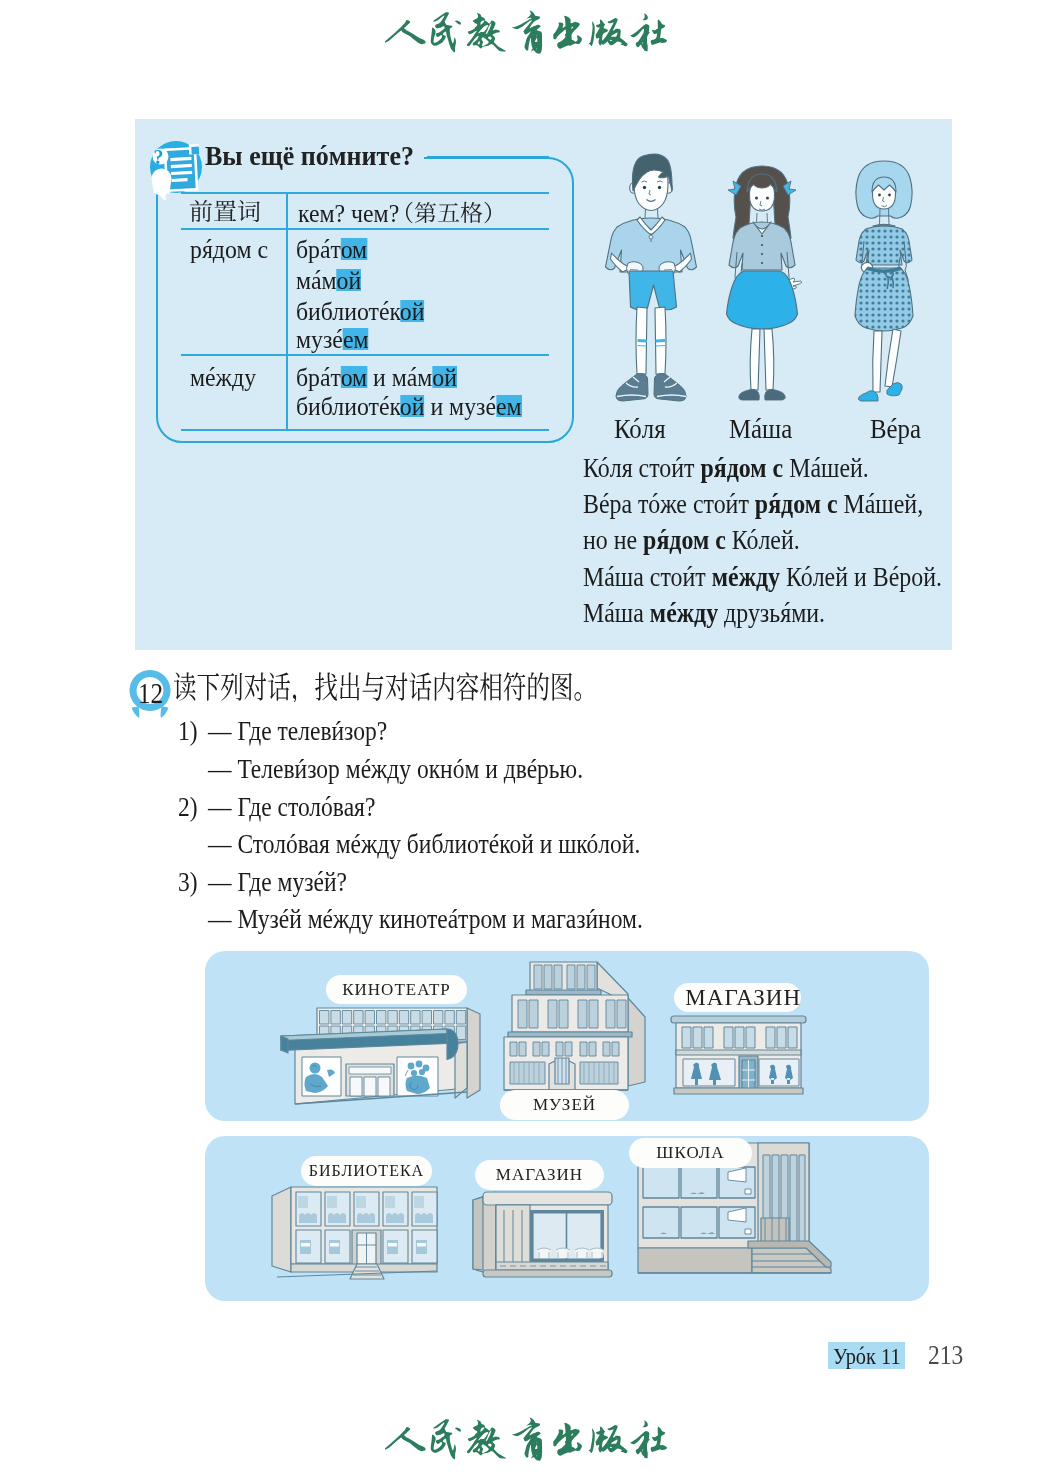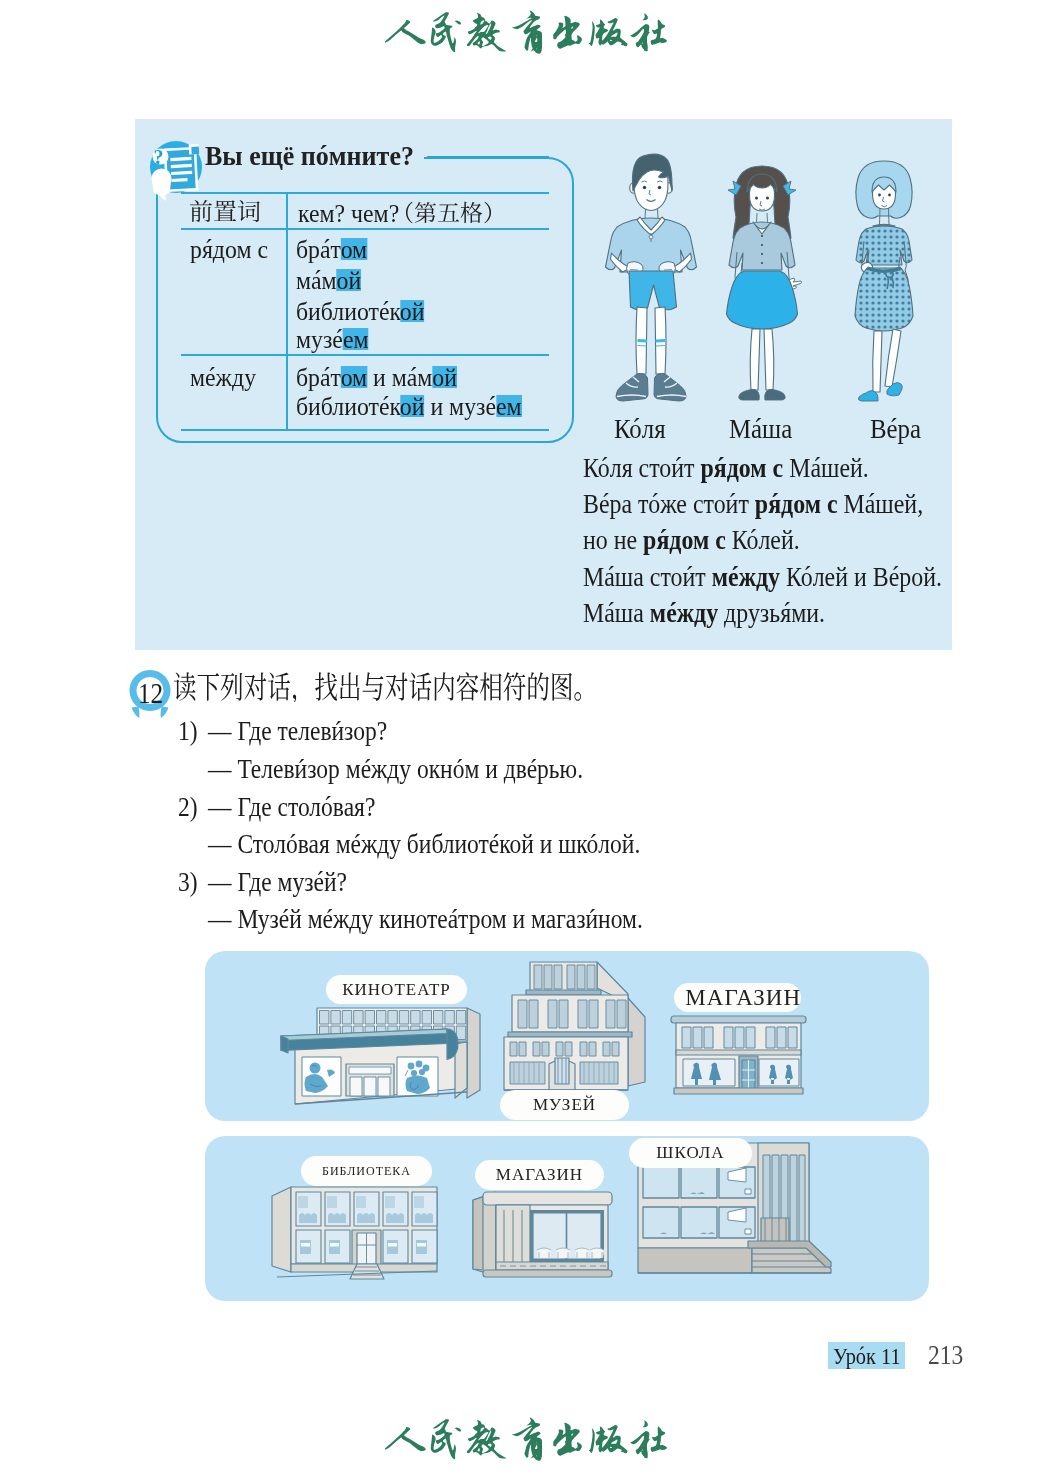--- a/index.html
+++ b/index.html
@@ -523,19 +523,19 @@
 </g>
     </svg>
   </div>
 <div class="ab" style="left:326px;top:975px;width:141px;height:29px;background:#fdfdfb;border-radius:14.5px;"></div>
 <div class="t" style="left:326px;top:975px;width:141px;height:29px;font-size:17px;text-align:center;line-height:29px;letter-spacing:1px;color:#222;">КИНОТЕАТР</div>
 <div class="ab" style="left:674px;top:983px;width:127px;height:29px;background:#fdfdfb;border-radius:14.5px;"></div>
 <div class="t" style="left:674px;top:983px;width:127px;height:29px;font-size:23px;text-align:right;line-height:29px;letter-spacing:1px;color:#222;">МАГАЗИН</div>
 <div class="ab" style="left:500px;top:1090px;width:129px;height:30px;background:#fdfdfb;border-radius:15.0px;"></div>
 <div class="t" style="left:500px;top:1090px;width:129px;height:30px;font-size:17px;text-align:center;line-height:30px;letter-spacing:1px;color:#222;">МУЗЕЙ</div>
 <div class="ab" style="left:301px;top:1156px;width:131px;height:30px;background:#fdfdfb;border-radius:15.0px;"></div>
-<div class="t" style="left:301px;top:1156px;width:131px;height:30px;font-size:12px;text-align:center;line-height:30px;letter-spacing:1px;color:#222;">БИБЛИОТЕКА</div>
+<div class="t" style="left:301px;top:1156px;width:131px;height:30px;font-size:16px;text-align:center;line-height:30px;letter-spacing:1px;color:#222;">БИБЛИОТЕКА</div>
 <div class="ab" style="left:475px;top:1160px;width:129px;height:30px;background:#fdfdfb;border-radius:15.0px;"></div>
 <div class="t" style="left:475px;top:1160px;width:129px;height:30px;font-size:17px;text-align:center;line-height:30px;letter-spacing:1px;color:#222;">МАГАЗИН</div>
 <div class="ab" style="left:629px;top:1138px;width:123px;height:30px;background:#fdfdfb;border-radius:15.0px;"></div>
 <div class="t" style="left:629px;top:1138px;width:123px;height:30px;font-size:17px;text-align:center;line-height:30px;letter-spacing:1px;color:#222;">ШКОЛА</div>
 <div class="ab" style="left:828px;top:1342px;width:77px;height:27px;background:#a9dbf3;"></div>
 <div class="t" style="left:833px;top:1342.6px;font-size:24px;transform:scaleX(0.85);transform-origin:0 50%;">Ур<i class="a">о</i>к 11</div>
 <div class="t" style="left:928px;top:1339px;font-size:28px;color:#4a4a4a;transform:scaleX(0.84);transform-origin:0 50%;">213</div>
 </body></html>

